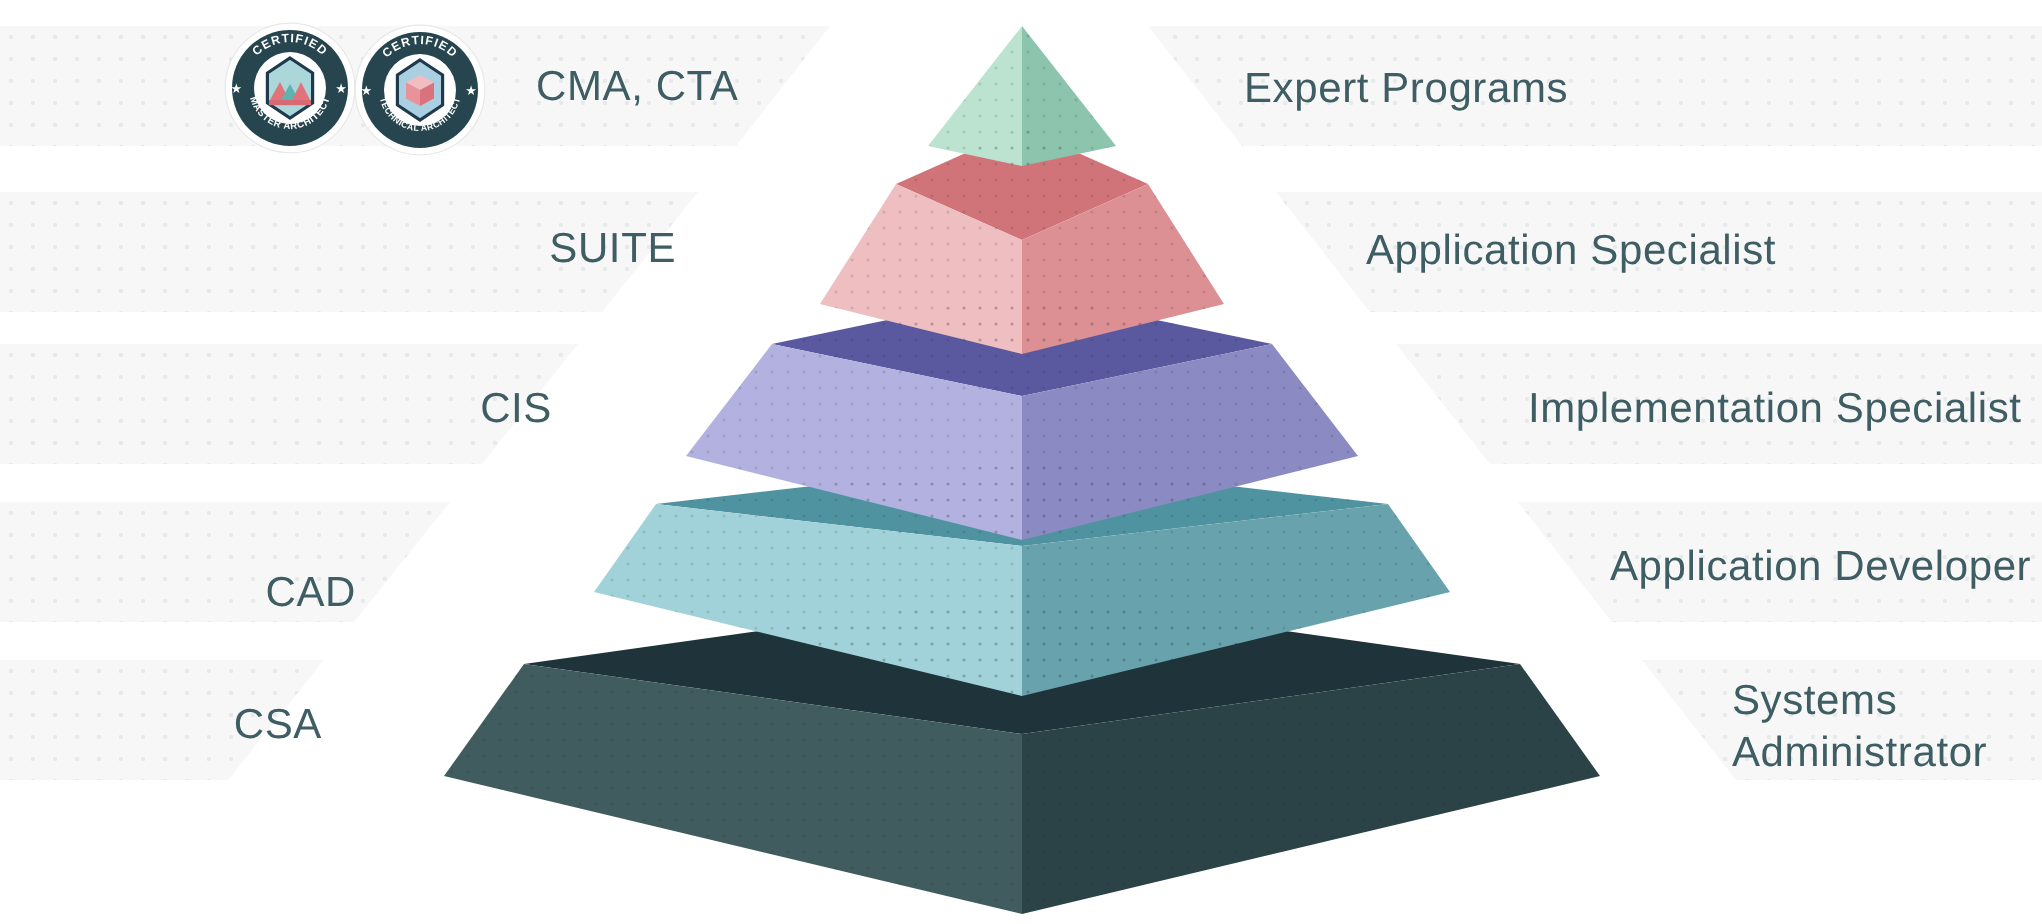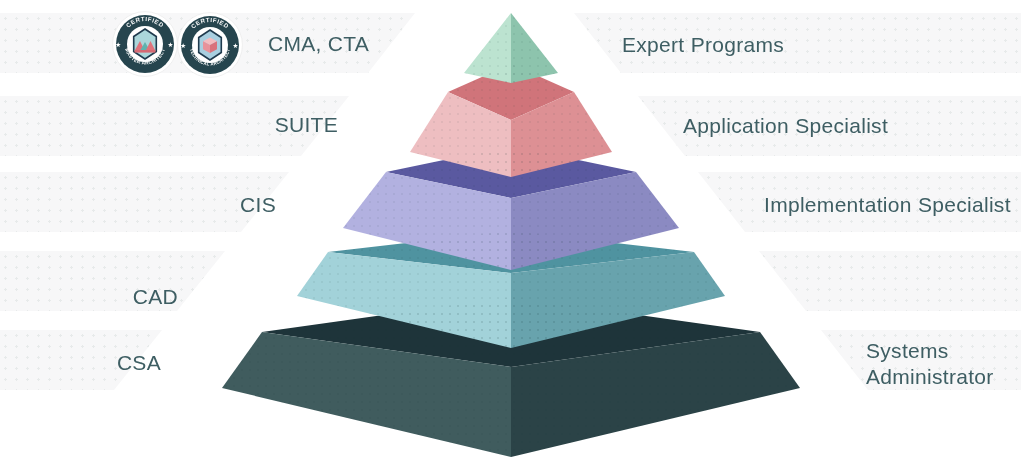--- a/index.html
+++ b/index.html
@@ -115,20 +115,21 @@
   </svg>
 
   <div class="lbl l-cma">CMA, CTA</div>
   <div class="lbl l-suite">SUITE</div>
   <div class="lbl l-cis">CIS</div>
   <div class="lbl l-cad">CAD</div>
   <div class="lbl l-csa">CSA</div>
   <div class="lbl r-aspec">Application Specialist</div>
   <div class="lbl r-expert">Expert Programs</div>
   <div class="lbl r-impl">Implementation Specialist</div>
+  <div class="lbl r-adev">Application Developer</div>
   <div class="lbl r-sysadm wrap">Systems Administrator</div>
 
   <svg class="pyr" viewBox="0 0 1021 462">
     <defs>
       <pattern id="facedots" width="8" height="8" patternUnits="userSpaceOnUse">
         <circle cx="2" cy="2" r="0.8" fill="#10222b" opacity="0.14"></circle>
       </pattern>
     </defs>
 
     <polygon points="511,297 760,332 511,367 262,332" fill="#1e343a"></polygon>

